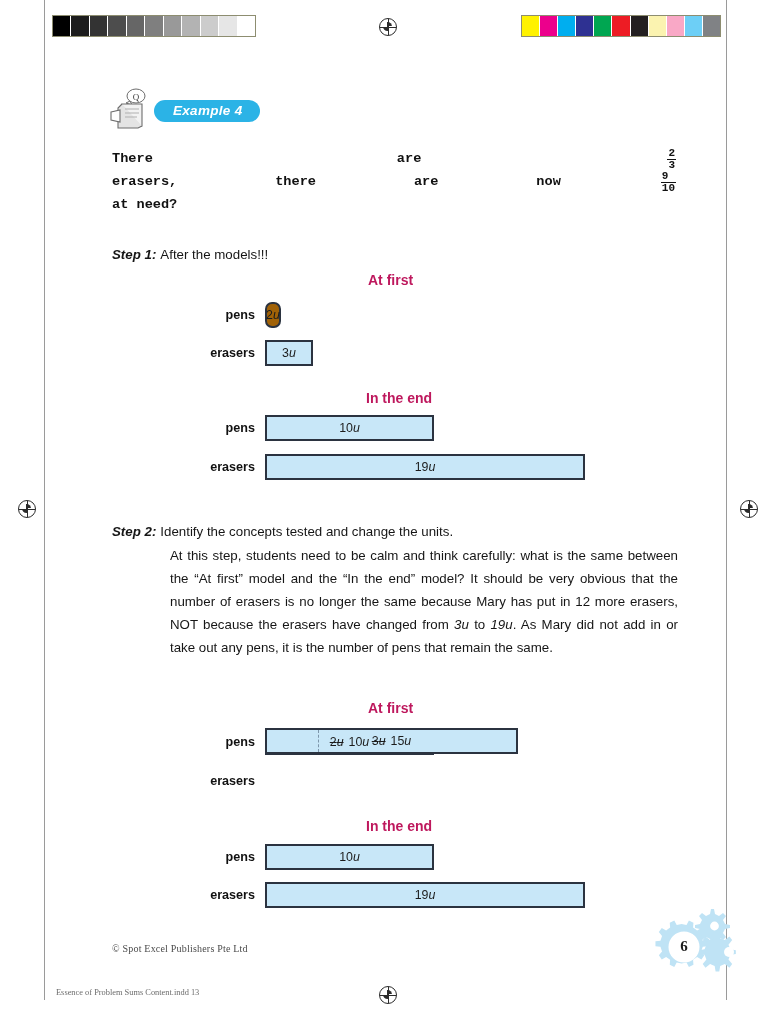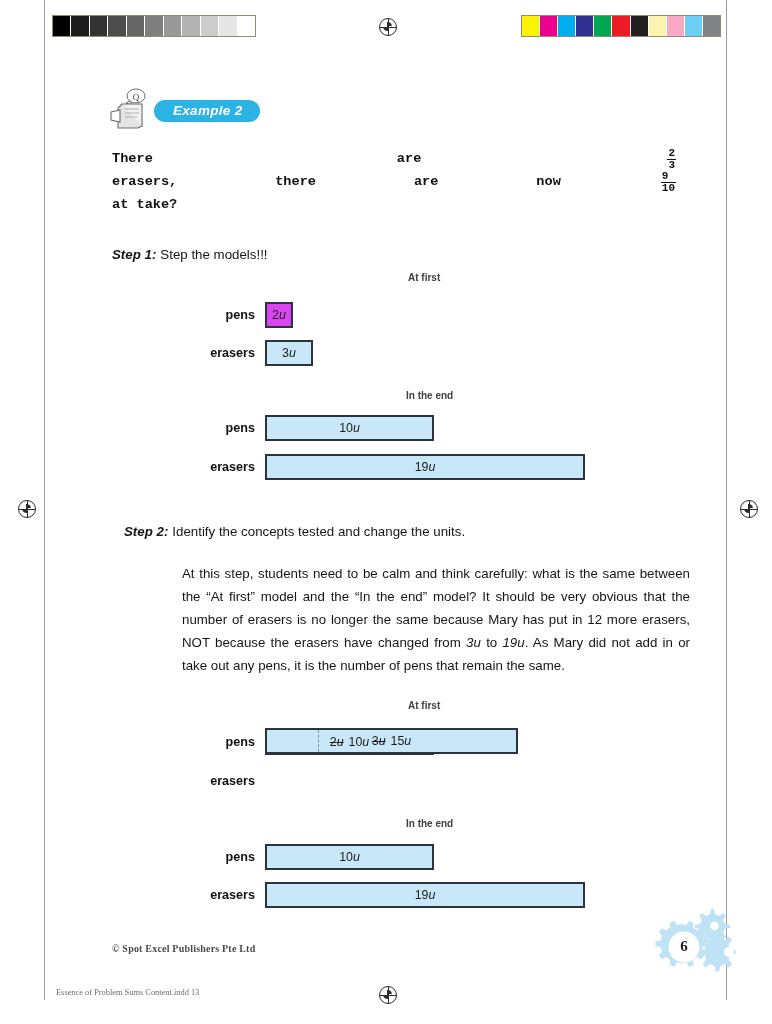--- a/index.html
+++ b/index.html
@@ -117,35 +117,34 @@
     position: absolute;
     font-size: 13.3px;
     line-height: 23px;
     color: #161616;
   }
   .step-label {
     font-weight: bold; font-style: italic;
     margin-right: 4px;
   }
   .step1 { left: 112px; top: 243px; width: 560px; }
-  .step2 { left: 124px; top: 520px; width: 566px; }
+  .step2 { left: 112px; top: 520px; width: 566px; }
   .step2 .para {
     display: block;
     margin-left: 58px;
     text-align: justify;
-    margin-top: 19px;
+    margin-top: 1px;
   }
   .step2 .first-line { display: block; }
   em.u { font-style: italic; }
   .model-title {
     position: absolute;
-    font-size: 10px; font-weight: bold;
-    color: #404040;
+    font-size: 14px; font-weight: bold;
+    color: #be185d;
     white-space: nowrap;
-    margin-left: 40px;
   }
   .row-label {
     position: absolute;
     right: 0;
     font-size: 12.6px; font-weight: bold;
     color: #111;
     white-space: nowrap;
   }
   .bar {
     position: absolute;
@@ -165,21 +164,20 @@
     border-left: 1.3px dashed #7d96ab;
   }
 
   
   .copyright {
     position: absolute; left: 112px; top: 943px;
     font-family: "Liberation Serif", serif;
     font-size: 10px;
     color: #4a4a4a;
     letter-spacing: .2px;
-    font-weight: bold;
   }
   .page-num-wrap { position: absolute; left: 648px; top: 905px; width: 96px; height: 78px; }
   .page-num {
     position: absolute; left: 16px; top: 21px;
     width: 40px; height: 40px;
     display: flex; align-items: center; justify-content: center;
     font-family: "Liberation Serif", serif;
     font-size: 15px; font-weight: bold;
     color: #1b1b1b;
   }
@@ -239,53 +237,53 @@
       <ellipse cx="28" cy="8" rx="9" ry="7" fill="#ffffff" stroke="#6d6d6d" stroke-width="1"></ellipse>
       <text x="28" y="12" font-size="9" font-family="Liberation Serif, serif" text-anchor="middle" fill="#3a3a3a">Q</text>
       <path d="M18 15 L22 13 L24 17 Z" fill="#ffffff" stroke="#6d6d6d" stroke-width="1"></path>
       <path d="M14 16 L34 16 L34 38 L14 38 Z" fill="#f2f2f2" stroke="#6d6d6d" stroke-width="1.1"></path>
       <path d="M14 16 L10 20 L10 40 L30 40 L34 38" fill="#e4e4e4" stroke="#6d6d6d" stroke-width="1.1"></path>
       <path d="M3 24 L12 22 L12 34 L3 32 Z" fill="#ffffff" stroke="#6d6d6d" stroke-width="1.1"></path>
       <line x1="17" y1="21" x2="31" y2="21" stroke="#b0b0b0" stroke-width="1"></line>
       <line x1="17" y1="25" x2="31" y2="25" stroke="#b0b0b0" stroke-width="1"></line>
       <line x1="17" y1="29" x2="29" y2="29" stroke="#b0b0b0" stroke-width="1"></line>
     </svg>
-    <div class="badge">Example 2</div>
+    <div class="badge">Example 4</div>
   </div>
 
   <div class="problem">
     <span class="jline j">
       <span>There are</span>
       <span class="frac"><span class="num">2</span><span class="den">3</span></span>
     </span>
     <span class="jline j">
       <span>erasers, there are now</span>
       <span class="frac"><span class="num">9</span><span class="den">10</span></span>
     </span>
-    <span class="jline">at take?</span>
+    <span class="jline">at need?</span>
   </div>
 
   <div class="step step1">
-    <span class="step-label">Step 1:</span><span>Step the models!!!</span>
+    <span class="step-label">Step 1:</span><span>After the models!!!</span>
   </div>
 
   <div class="step step2">
     <span class="first-line">
       <span class="step-label">Step 2:</span><span>Identify the concepts tested and change the units.</span>
     </span>
     <span class="para"><span>At this step, students need to be calm and think carefully: what is the same between the “At first” model and the “In the end” model? It should be very obvious that the number of erasers is no longer the same because Mary has put in 12 more erasers, NOT because the erasers have changed from</span>
       <em class="u">3u</em>
       <span>to</span>
       <em class="u">19u</em><span>. As Mary did not add in or take out any pens, it is the number of pens that remain the same.</span></span>
   </div>
 
   <div id="models-layer">
       <div class="model-title" style="left: 368px; top: 272px;">At first</div>
       <div class="row-label" style="left: 193px; width: 62px; top: 308px; text-align: right;">pens</div>
-      <div class="bar" style="left: 265px; top: 302px; width: 28px; background: #d946ef; border-color: rgb(43, 51, 64);">
+      <div class="bar" style="left: 265px; top: 302px; width: 16px; background: #a16207; border-color: rgb(43, 51, 64); border-radius: 7px;">
         <span class="lbl"><span>2<em>u</em></span></span>
       </div>
       <div class="row-label" style="left: 193px; width: 62px; top: 346px; text-align: right;">erasers</div>
       <div class="bar" style="left: 265px; top: 340px; width: 48px; background: rgb(200, 231, 248); border-color: rgb(43, 51, 64);">
         <span class="lbl"><span>3<em>u</em></span></span>
       </div>
       <div class="model-title" style="left: 366px; top: 390px;">In the end</div>
       <div class="row-label" style="left: 193px; width: 62px; top: 421px; text-align: right;">pens</div>
       <div class="bar" style="left: 265px; top: 415px; width: 169px; background: rgb(200, 231, 248); border-color: rgb(43, 51, 64);">
         <span class="lbl"><span>10<em>u</em></span></span>

